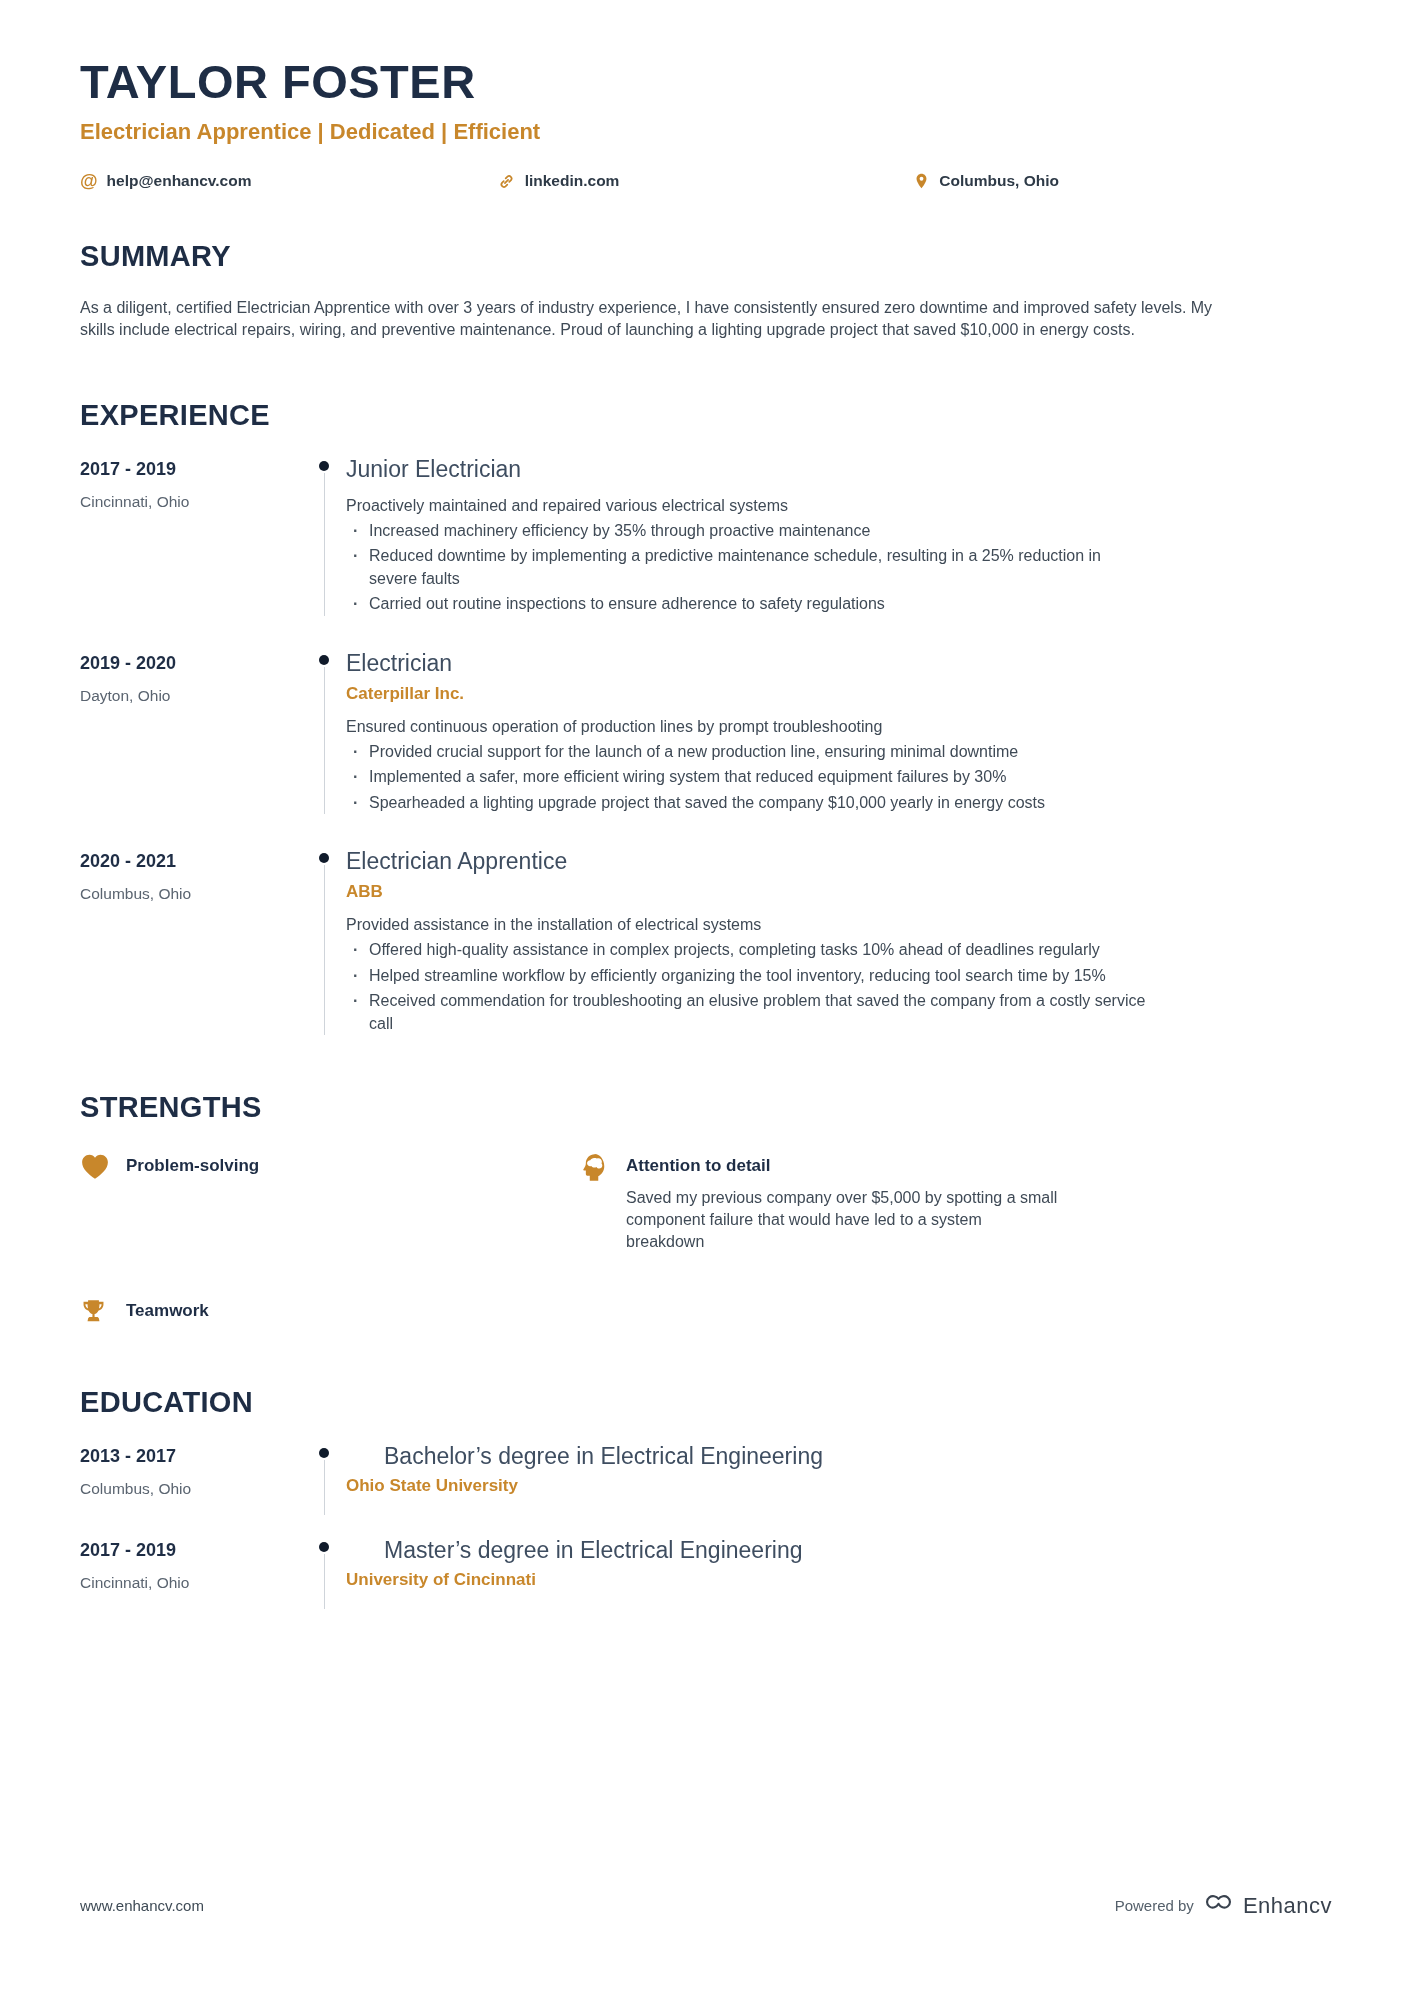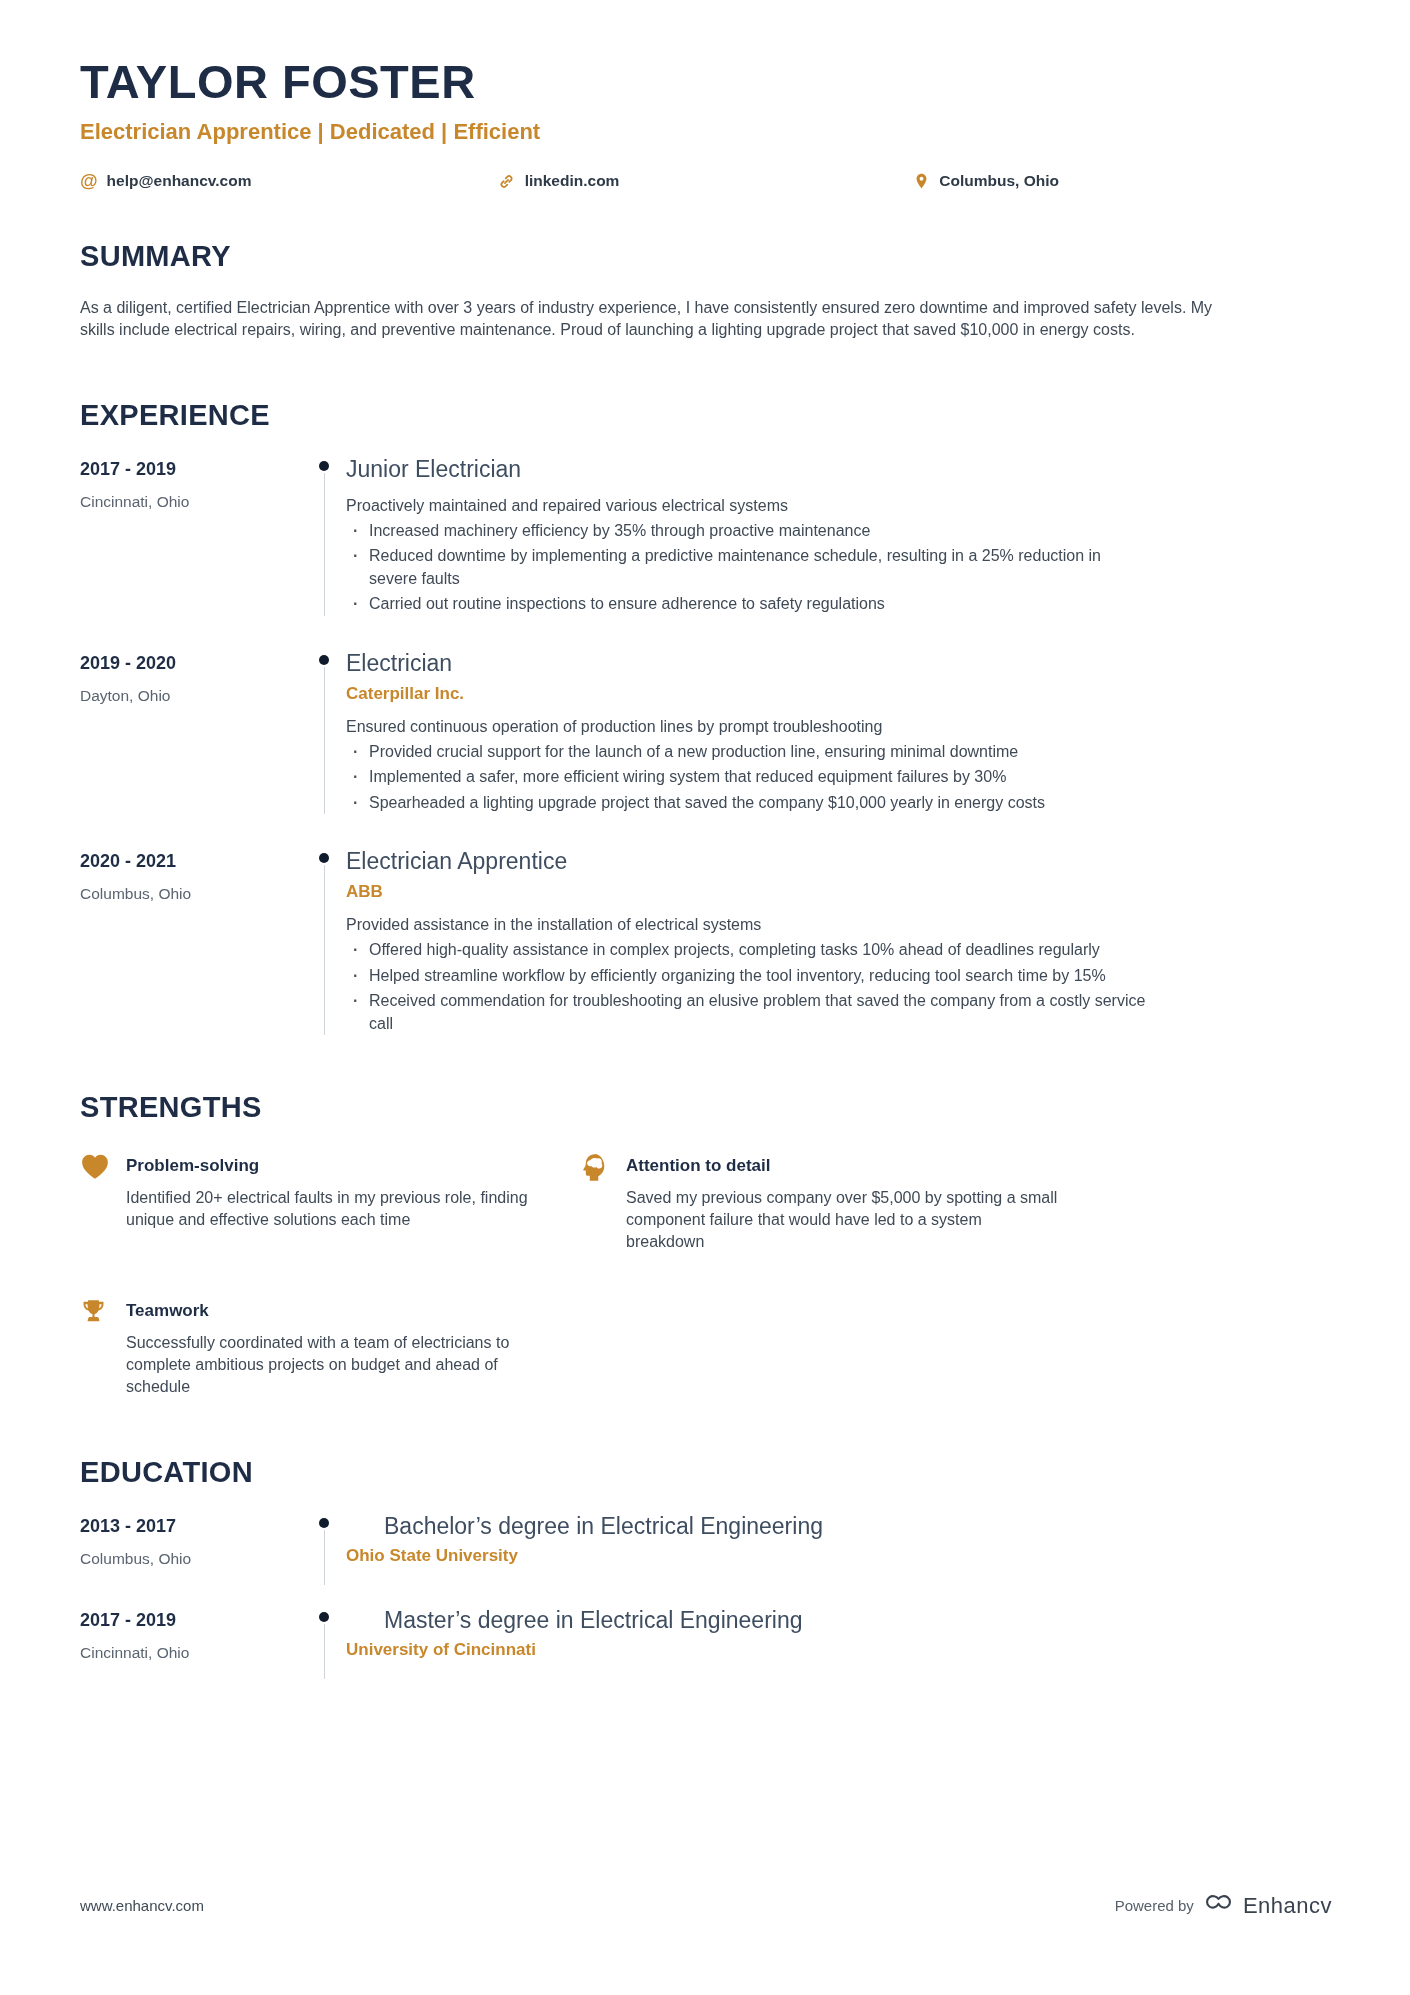--- a/index.html
+++ b/index.html
@@ -221,21 +221,20 @@
     <div class="strengths-grid">
 
       <div class="strength">
         <span class="s-icon">
           <svg viewBox="0 0 24 22" width="30" height="27">
               <path fill="#C8872B" d="M12 21C7.2 17.8 1.5 13.3 1.5 7.6 1.5 4.2 4.2 1.5 7.5 1.5c1.9 0 3.6.9 4.5 2.3C13 2.4 14.7 1.5 16.5 1.5c3.3 0 6 2.7 6 6.1C22.5 13.3 16.8 17.8 12 21z"></path>
             </svg>
         </span>
         <div>
           <div class="strength-title">Problem-solving</div>
-          <div class="strength-desc">Identified 20+ electrical faults in my previous role, finding unique and effective solutions each time</div>
         </div>
       </div>
 
       <div class="strength">
         <span class="s-icon">
           <svg viewBox="0 0 26 28" width="27" height="29">
               <path fill="#C8872B" d="M14.2 1.2C9.4 1.2 5.6 5 5.6 9.8c0 2.2-.7 3.4-2 5.3-.3.4-.6.8-.4 1.2.2.4.6.5 1.1.5h1.3v3.4c0 1 .8 1.8 1.8 1.8h2v4.8h8.2v-4.3c3.4-1.8 5.8-5.4 5.8-9.7 0-6.4-4.4-11.8-9.2-11.8z"></path>
               <path fill="#fff" d="M13.6 4.9c-1.6 0-3 .9-3.7 2.2h-.2c-1.6 0-2.9 1.3-2.9 2.9s1.3 2.9 2.9 2.9c.4 0 .8-.1 1.2-.3.7.9 1.8 1.5 3 1.5.7 0 1.4-.2 2-.6.5.9 1.5 1.5 2.6 1.5 1.7 0 3-1.3 3-3 0-.8-.3-1.5-.8-2 .3-.5.4-1 .4-1.6 0-1.9-1.5-3.4-3.4-3.4-.5 0-1 .1-1.4.3-.7-.3-1.7-.4-2.7-.4z"></path>
             </svg>
         </span>
@@ -246,21 +245,20 @@
       </div>
 
       <div class="strength">
         <span class="s-icon">
           <svg viewBox="0 0 24 24" width="27" height="26">
               <path fill="#C8872B" d="M7 2h10v1.5h4.2v2.3c0 2.9-2 5.3-4.7 5.9-.8 1.6-2 2.7-3.5 3.1v2.7h2.1c.9 0 1.7.6 1.9 1.5l.5 2.5H6.5l.5-2.5c.2-.9 1-1.5 1.9-1.5H11v-2.7c-1.4-.4-2.7-1.5-3.5-3.1-2.7-.6-4.7-3-4.7-5.9V3.5H7V2zM4.5 5.8c0 1.7 1 3.1 2.4 3.8-.3-1.2-.4-2.5-.4-3.8h-2zm15 0h-2c0 1.3-.1 2.6-.4 3.8 1.4-.7 2.4-2.1 2.4-3.8z"></path>
             </svg>
         </span>
         <div>
           <div class="strength-title">Teamwork</div>
-          <div class="strength-desc">Successfully coordinated with a team of electricians to complete ambitious projects on budget and ahead of schedule</div>
         </div>
       </div>
 
     </div>
   </div>
 
   <div class="education-section">
     <div class="section-heading">EDUCATION</div>
     <div class="entries">
 

